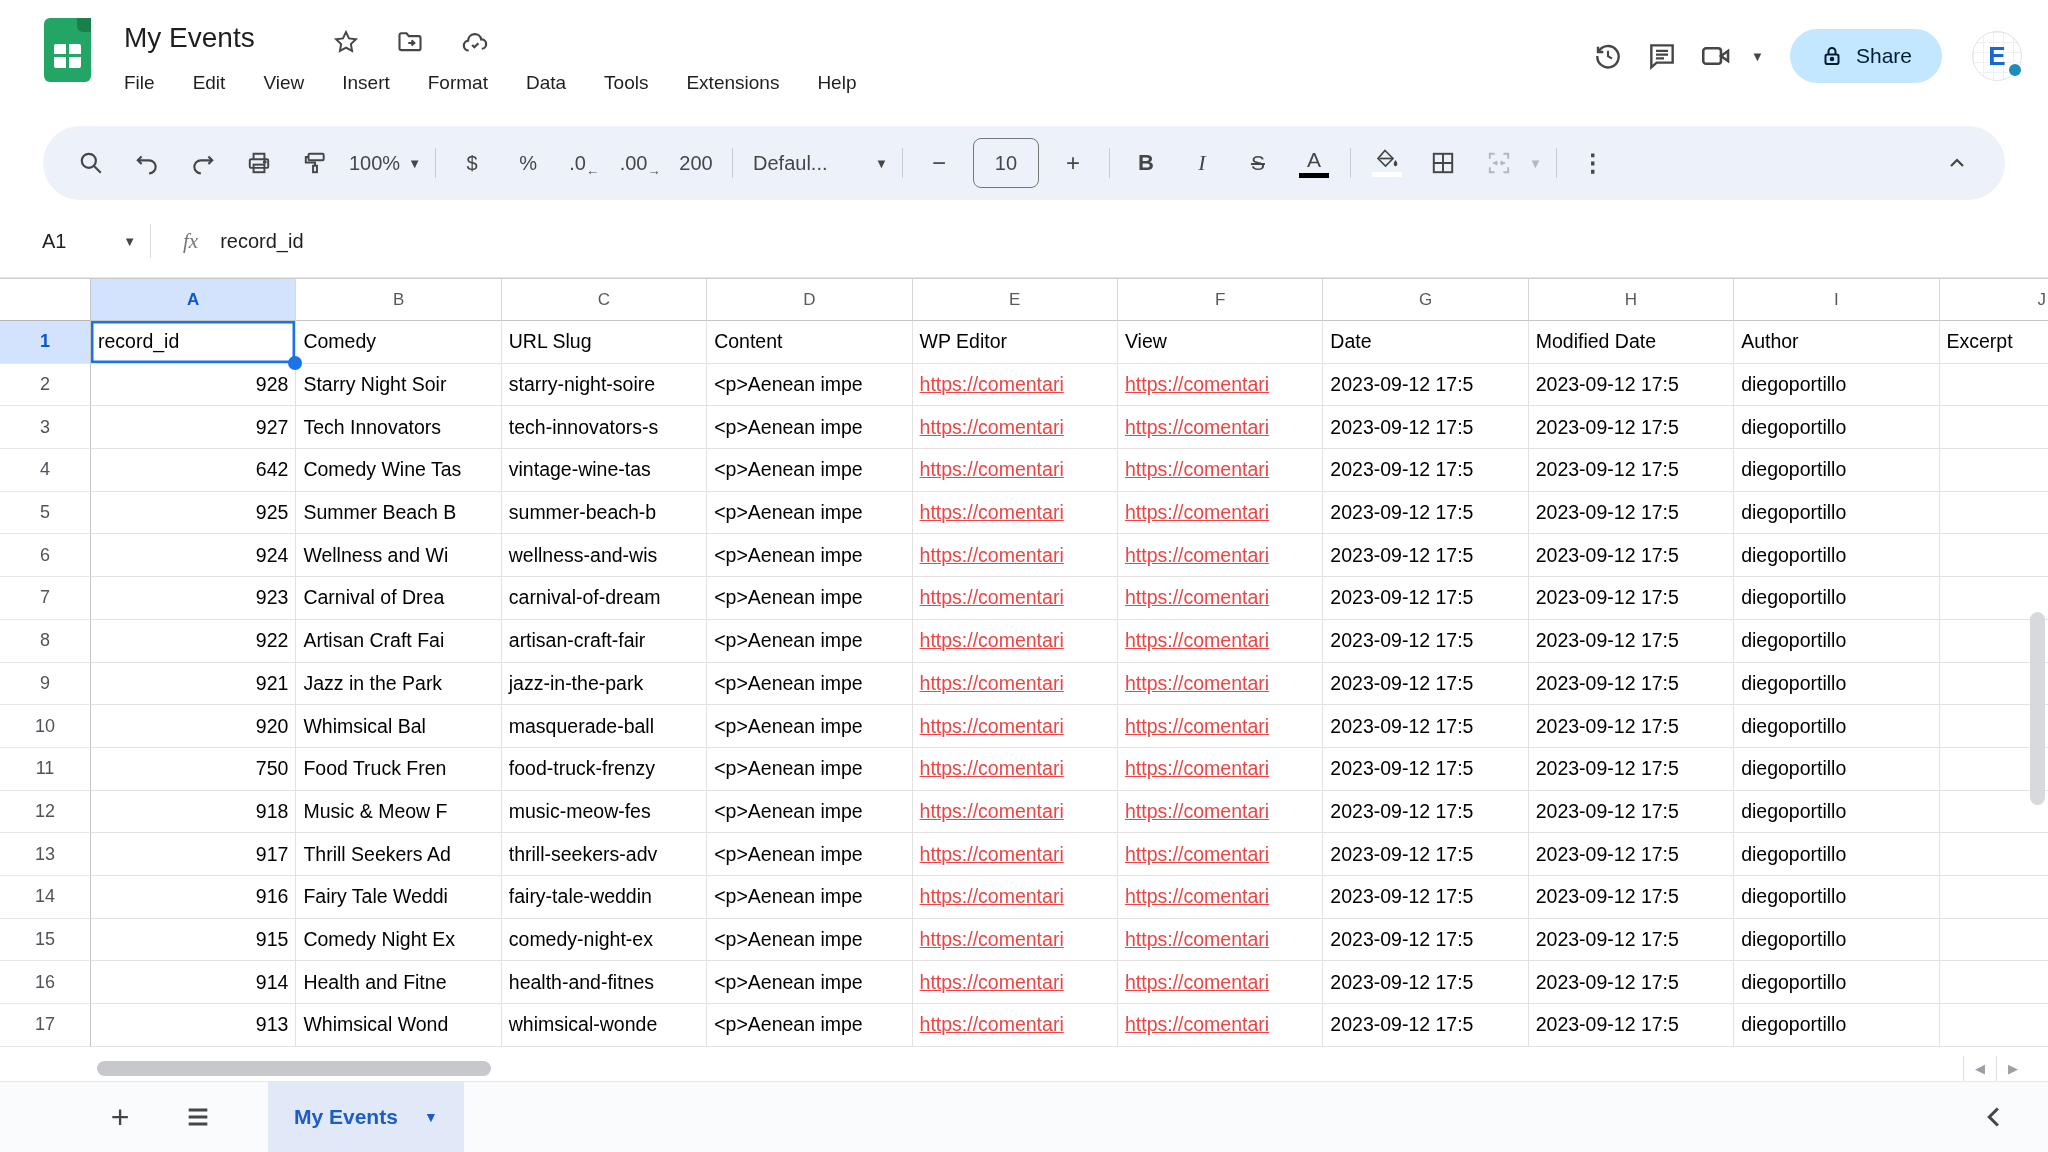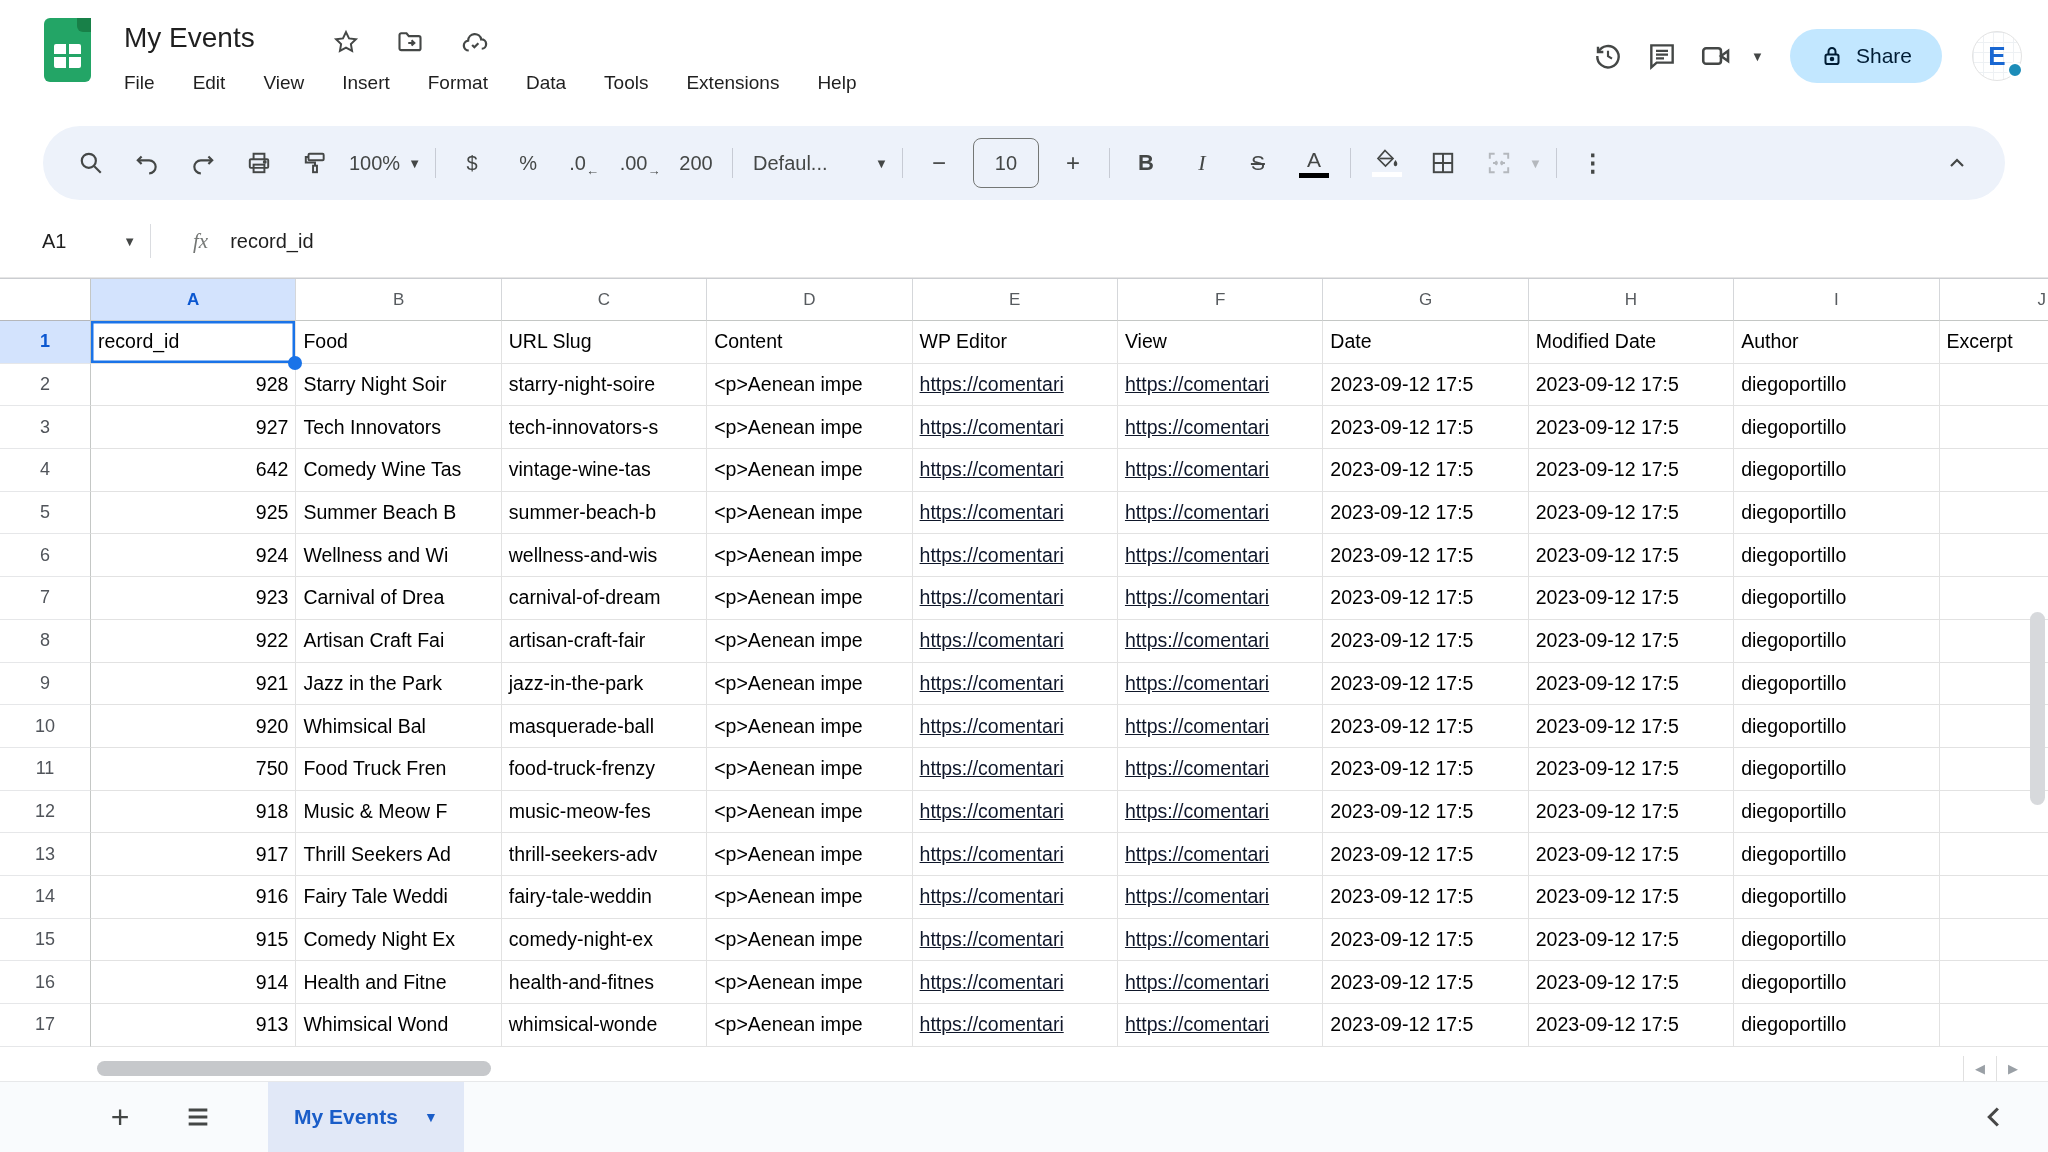--- a/index.html
+++ b/index.html
@@ -50,42 +50,42 @@
   .color-a .a { font-size:21px; }
   .color-a .bar { width:30px; height:5px; margin-top:3px; }
   #collapse-tb { margin-left:auto; }
 
   
   #formulabar { position:absolute; left:0; top:205px; width:2048px; height:73px; background:#fff;
     display:flex; align-items:center; border-bottom:1px solid #e6e6e6; }
   #name-box { width:150px; padding-left:42px; font-size:20px; color:#1f1f1f; display:flex; align-items:center; cursor:pointer; }
   #name-box .caret { margin-left:auto; margin-right:14px; }
   .fsep { width:1px; height:34px; background:#dadce0; margin:0 10px 0 0; }
-  #fx { font-family:"Liberation Serif", serif; font-style:italic; font-size:21px; color:#747775; margin:0 22px 0 32px; }
+  #fx { font-family:"Liberation Serif", serif; font-style:italic; font-size:21px; color:#747775; margin:0 22px 0 22px; }
   #formula-value { font-size:20px; color:#1f1f1f; }
 
   
   #grid { position:absolute; left:0; top:278px; width:2048px; height:778px; background:#fff; overflow:hidden; }
   #colheads { display:flex; height:43px; border-top:1px solid #cbcdd1; }
   #corner { width:91px; height:43px; background:#fff; border-right:1px solid #c4c7c5;
     border-bottom:2px solid #b5b7ba; flex:none; }
   .colhead { width:205.4px; flex:none; display:flex; align-items:center; justify-content:center;
     font-size:17px; color:#575b5f; background:#fff; border-right:1px solid #d5d7da;
     border-bottom:1px solid #c4c7c5; cursor:pointer; }
   .colhead.sel { background:#d3e3fd; color:#0b57d0; font-weight:bold; border-bottom:1px solid #c4c7c5; }
   .srow { display:flex; height:42.7px; }
   .gut { width:91px; flex:none; display:flex; align-items:center; justify-content:center;
     font-size:18px; color:#50545a; border-right:1px solid #c4c7c5; border-bottom:1px solid #e6e7e9;
     background:#fff; cursor:pointer; }
   .gut.sel { background:#d3e3fd; color:#0b57d0; font-weight:bold; }
   .cell { width:205.4px; flex:none; border-right:1px solid #e2e2e2; border-bottom:1px solid #e2e2e2;
     font-size:19.5px; color:#000; display:flex; align-items:center; padding:0 7px;
     white-space:nowrap; overflow:hidden; background:#fff; cursor:cell; position:relative; }
   .cell.num { justify-content:flex-end; }
-  .cell.link { color:#0f172a; text-decoration:underline; }
+  .cell.link { color:#ef4444; text-decoration:underline; }
   .cell.sel-cell { box-shadow:inset 0 0 0 2.5px #1a73e8; overflow:visible; z-index:3; }
   .cell.sel-cell .inner { overflow:hidden; white-space:nowrap; width:100%; }
   .fill-handle { position:absolute; right:-7px; bottom:-7px; width:14px; height:14px;
     background:#1a73e8; border-radius:50%; z-index:4; }
 
   
   #vscroll { position:absolute; right:2px; top:322px; width:16px; height:730px; }
   #vthumb { position:absolute; left:0; top:12px; width:15px; height:193px; background:#d7d9dc; border-radius:8px; }
 
   
@@ -310,21 +310,21 @@
       <div class="colhead">I</div>
       <div class="colhead">J</div>
     </div>
   <div id="rows">
       <div class="srow">
         <div class="gut sel">1</div>
         <div class="cell sel-cell">
           <span class="inner">record_id</span>
           <span class="fill-handle"></span>
         </div>
-        <div class="cell">Food</div>
+        <div class="cell">Comedy</div>
         <div class="cell">URL Slug</div>
         <div class="cell">Content</div>
         <div class="cell">WP Editor</div>
         <div class="cell">View</div>
         <div class="cell">Date</div>
         <div class="cell">Modified Date</div>
         <div class="cell">Author</div>
         <div class="cell">Excerpt</div>
       </div>
       <div class="srow">

